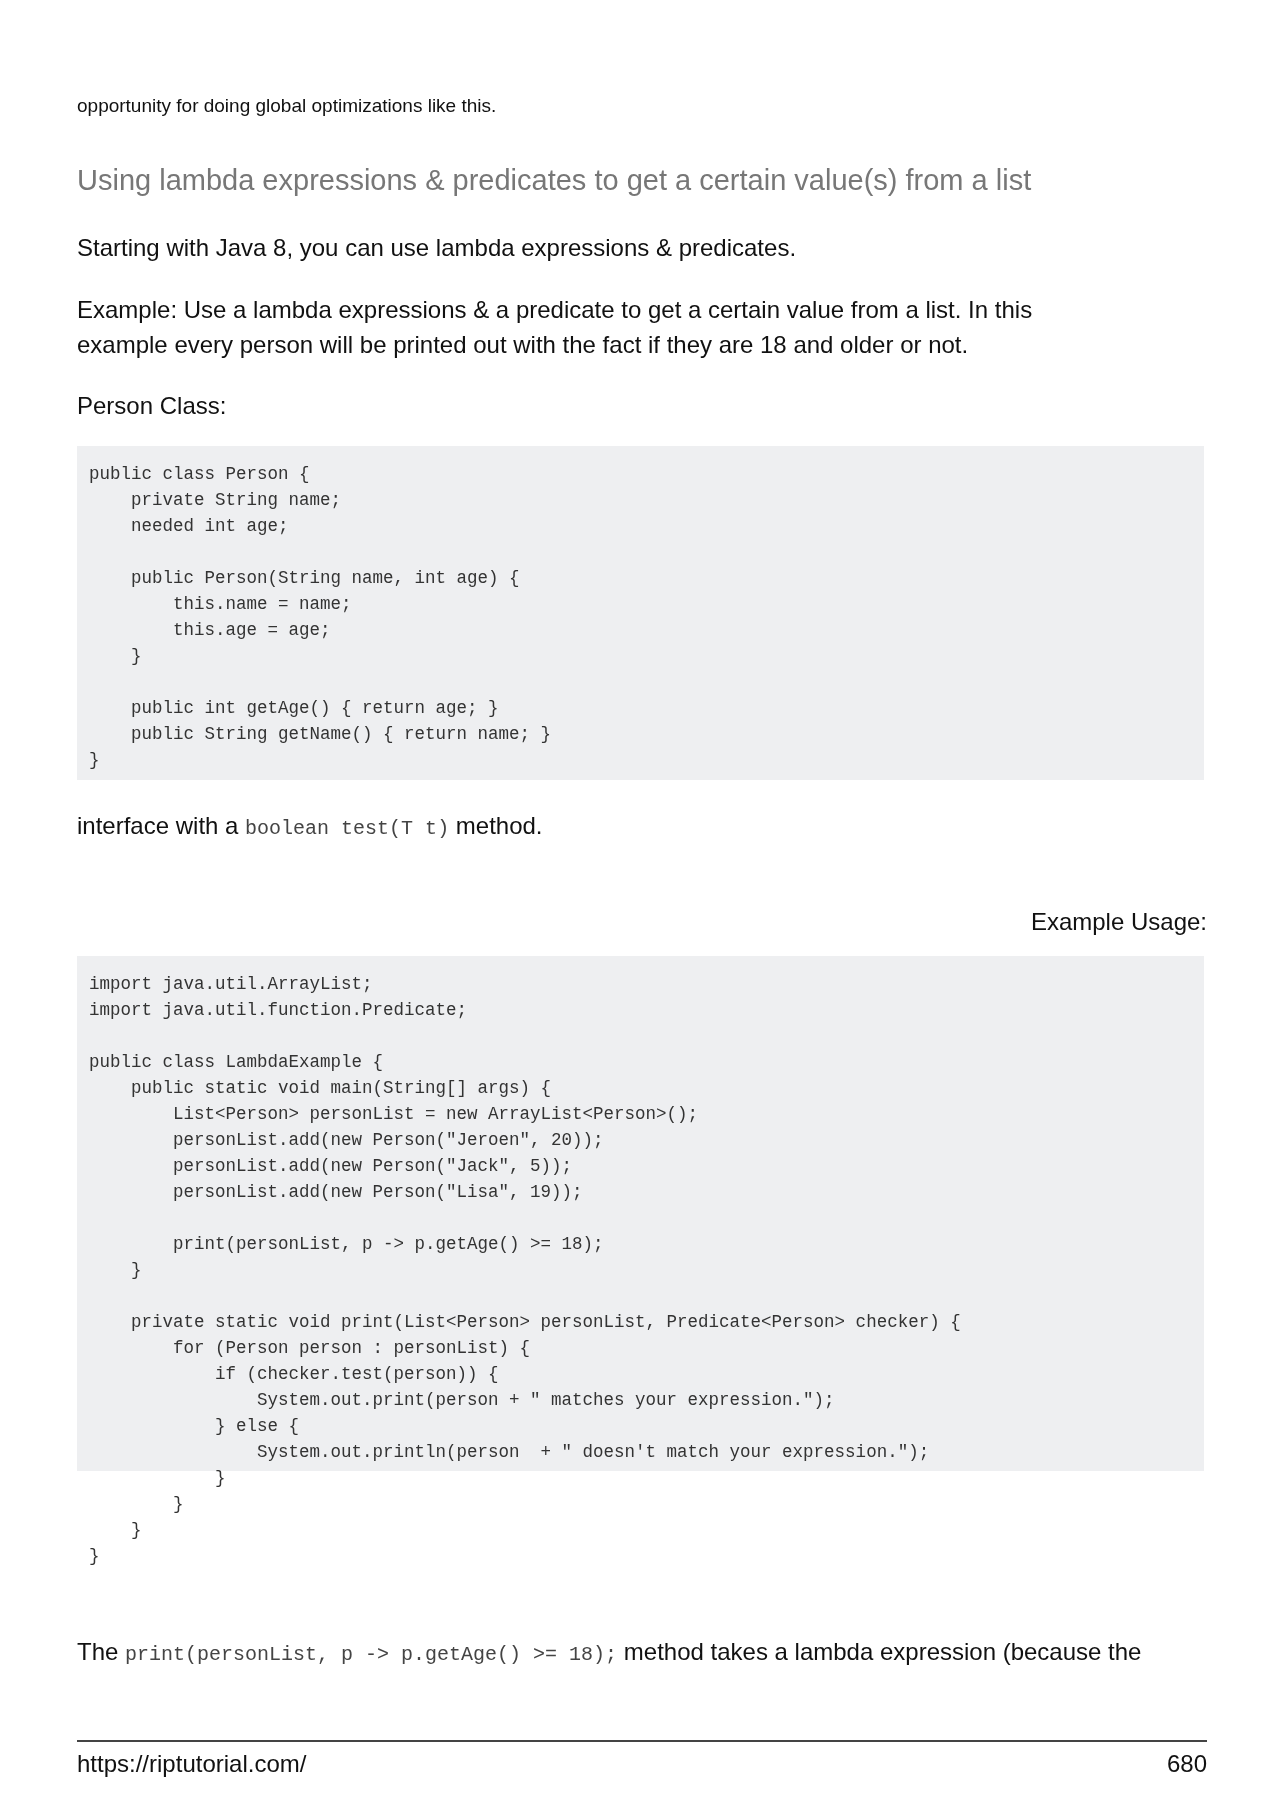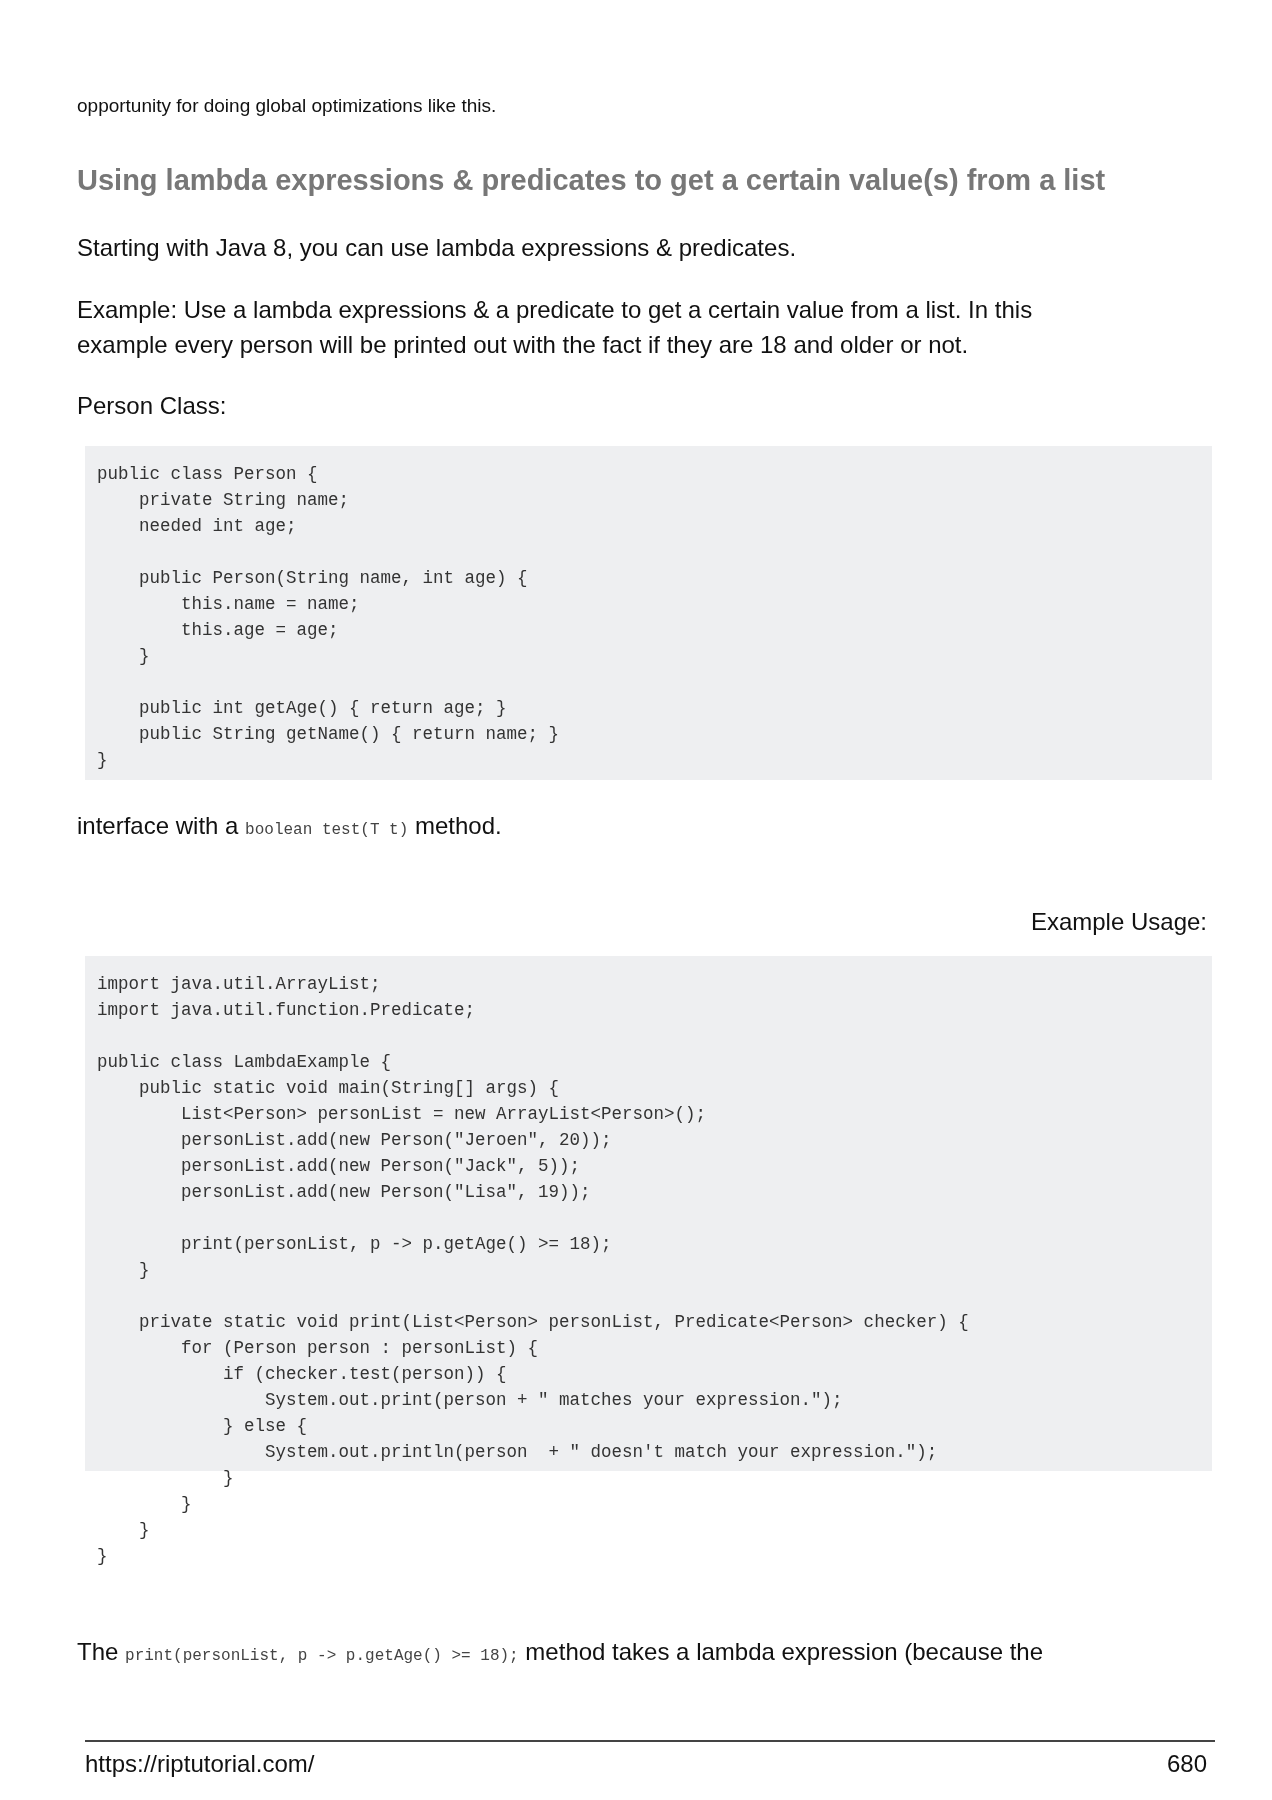--- a/index.html
+++ b/index.html
@@ -1,23 +1,23 @@
 <!DOCTYPE html>
 <html><head>
   <meta charset="utf-8">
   <style>
     html, body { margin: 0; padding: 0; background: #ffffff; }
     body { width: 1272px; height: 1800px; position: relative; overflow: hidden;
            font-family: "Liberation Sans", sans-serif; color: #111111; }
-    .abs { position: absolute; margin-left: 8px; }
+    .abs { position: absolute; }
     .para { left: 77px; width: 1130px; font-size: 24px; line-height: 35px; margin: 0; }
-    .heading { left: 77px; top: 162px; font-size: 29px; font-weight: bold; color: #777777; margin: 0; line-height: 36px; white-space: nowrap; }
+    .heading { left: 77px; top: 162px; font-size: 29px; font-weight: normal; color: #777777; margin: 0; line-height: 36px; white-space: nowrap; }
     .code-block { left: 77px; width: 1127px; background: #eeeff1; box-sizing: border-box; padding: 15px 12px; }
     .code-line { font-family: "Liberation Mono", monospace; font-size: 17.5px; line-height: 26px; color: #333333; white-space: pre; height: 26px; }
-    .inline-code { font-family: "Liberation Mono", monospace; font-size: 16px; color: #444444; }
+    .inline-code { font-family: "Liberation Mono", monospace; font-size: 20px; color: #444444; }
     .footer-rule { left: 77px; width: 1130px; top: 1740px; height: 0; border-top: 2px solid #444444; }
     .footer-url { left: 77px; top: 1748px; font-size: 24px; line-height: 32px; }
     .footer-page { right: 65px; top: 1748px; font-size: 24px; line-height: 32px; }
   </style>
 </head>
 <body>
 
 <p class="abs para" style="top:93px; font-size:19px; line-height:26px;">opportunity for doing global optimizations like this.</p>
 
 <h2 class="abs heading">Using lambda expressions &amp; predicates to get a certain value(s) from a list</h2>

